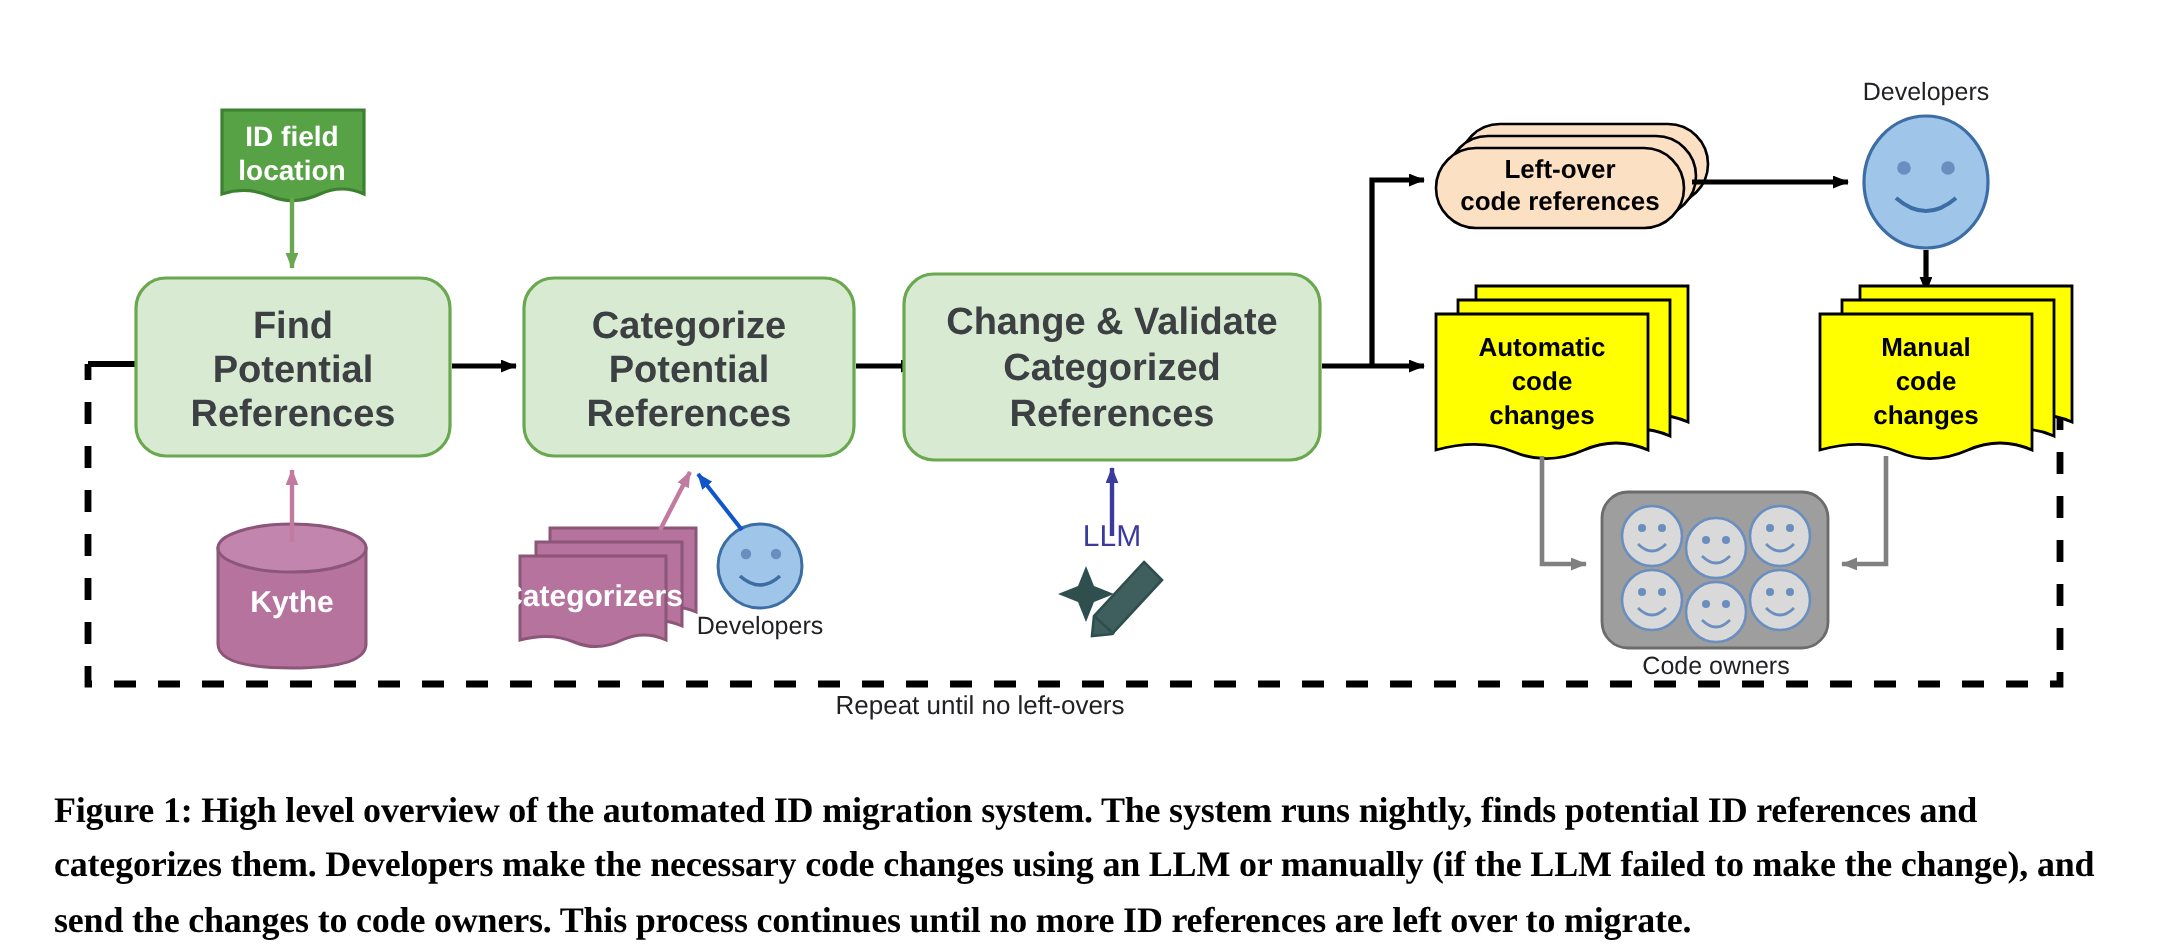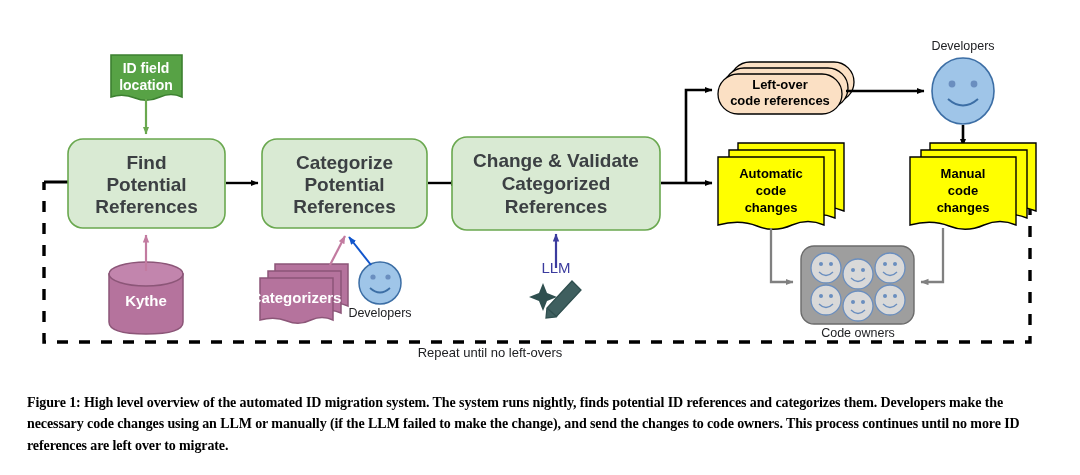--- a/index.html
+++ b/index.html
@@ -19,21 +19,21 @@
   .leftover-label{font-family:"Liberation Sans",sans-serif;font-weight:bold;
     font-size:13px;fill:#000000;text-anchor:middle;}
   .plain-label{font-family:"Liberation Sans",sans-serif;font-size:12.5px;
     fill:#202124;text-anchor:middle;}
   .llm-label{font-family:"Liberation Sans",sans-serif;font-size:15px;
     fill:#3b3b9e;text-anchor:middle;}
   .loop-label{font-family:"Liberation Sans",sans-serif;font-size:13px;
     fill:#202124;text-anchor:middle;}
 
   #caption{position:absolute;left:27px;top:392px;width:1026px;
-    font-family:"Liberation Serif",serif;font-weight:bold;font-size:14px;
+    font-family:"Liberation Serif",serif;font-weight:bold;font-size:18px;
     line-height:1.52;color:#000;text-align:left;letter-spacing:-0.1px;}
   #topcut{position:absolute;left:600px;top:-4px;width:430px;height:10px;
     overflow:hidden;font-family:"Liberation Serif",serif;font-size:11px;
     color:#555;white-space:nowrap;}
 </style>
 </head>
 <body>
 
 <div id="topcut"></div>
 

